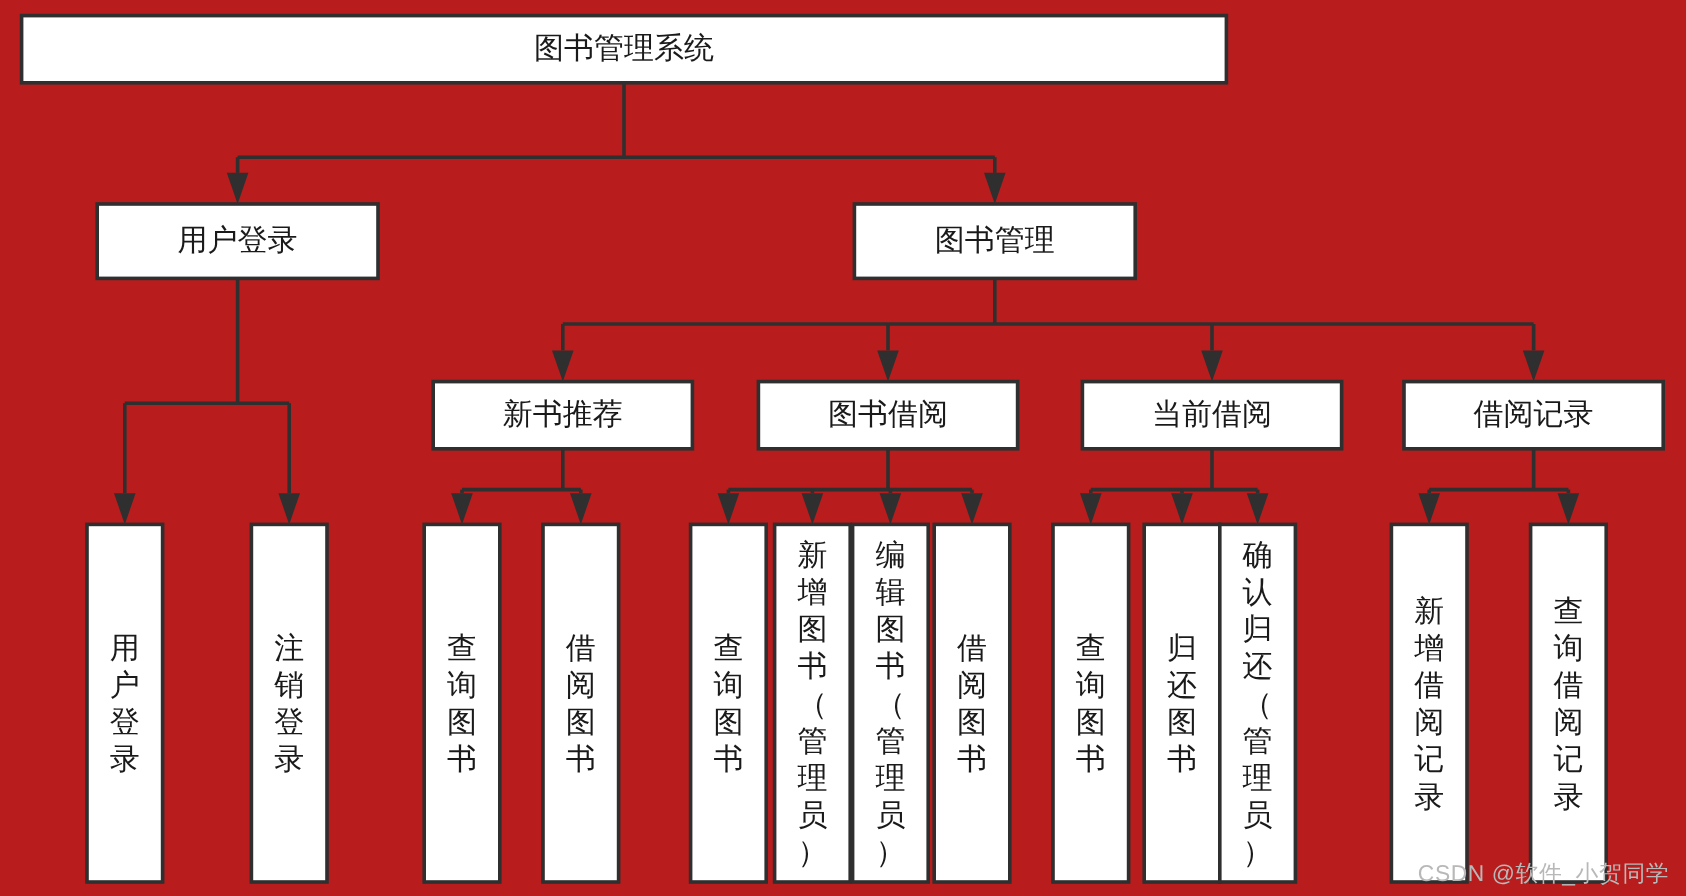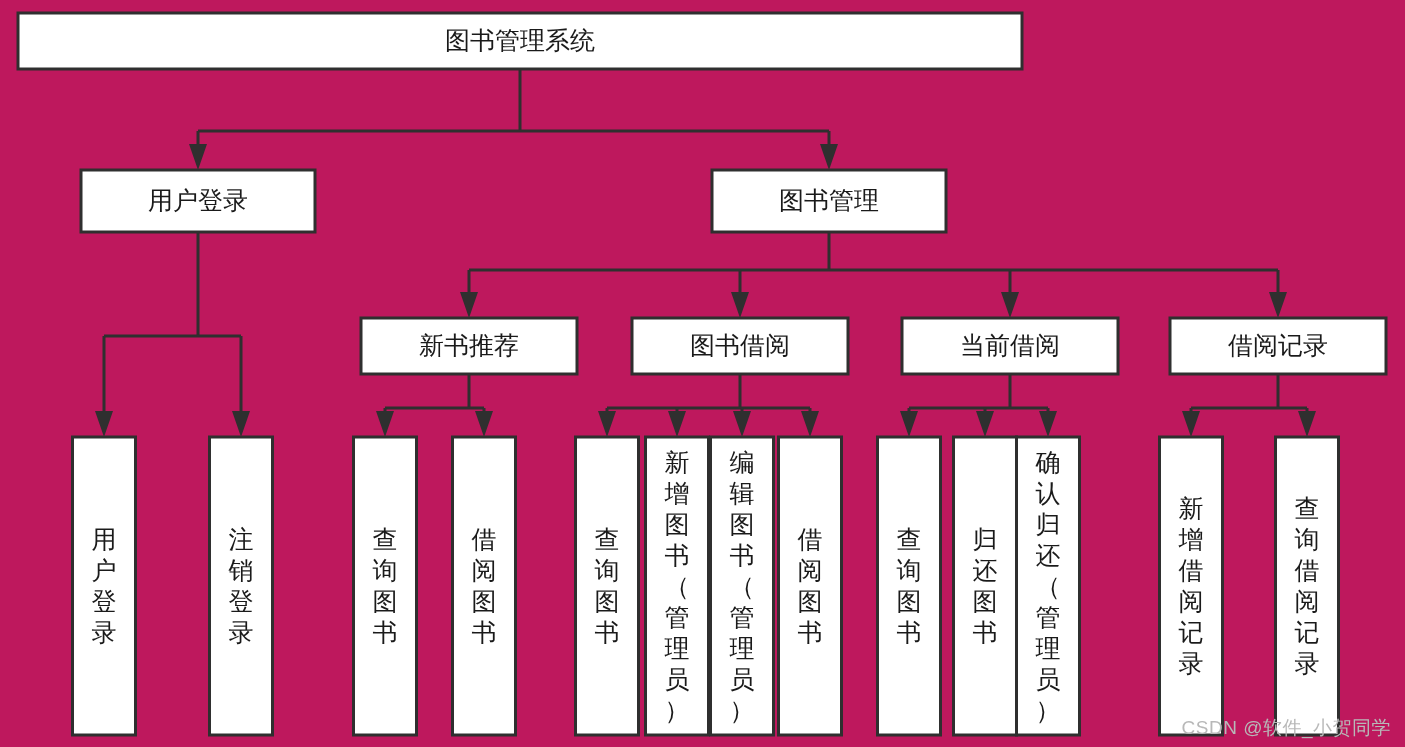--- a/index.html
+++ b/index.html
@@ -8,21 +8,21 @@
     padding: 0;
     background: #ffffff;
   }
   body {
     font-family: "Liberation Sans", "DejaVu Sans", sans-serif;
   }
   #diagram-root {
     position: relative;
     width: 1405px;
     height: 747px;
-    background: #be185d;
+    background: #b91c1c;
     overflow: hidden;
   }
   svg#tree-svg {
     position: absolute;
     left: 0;
     top: 0;
     width: 1405px;
     height: 747px;
     display: block;
   }

